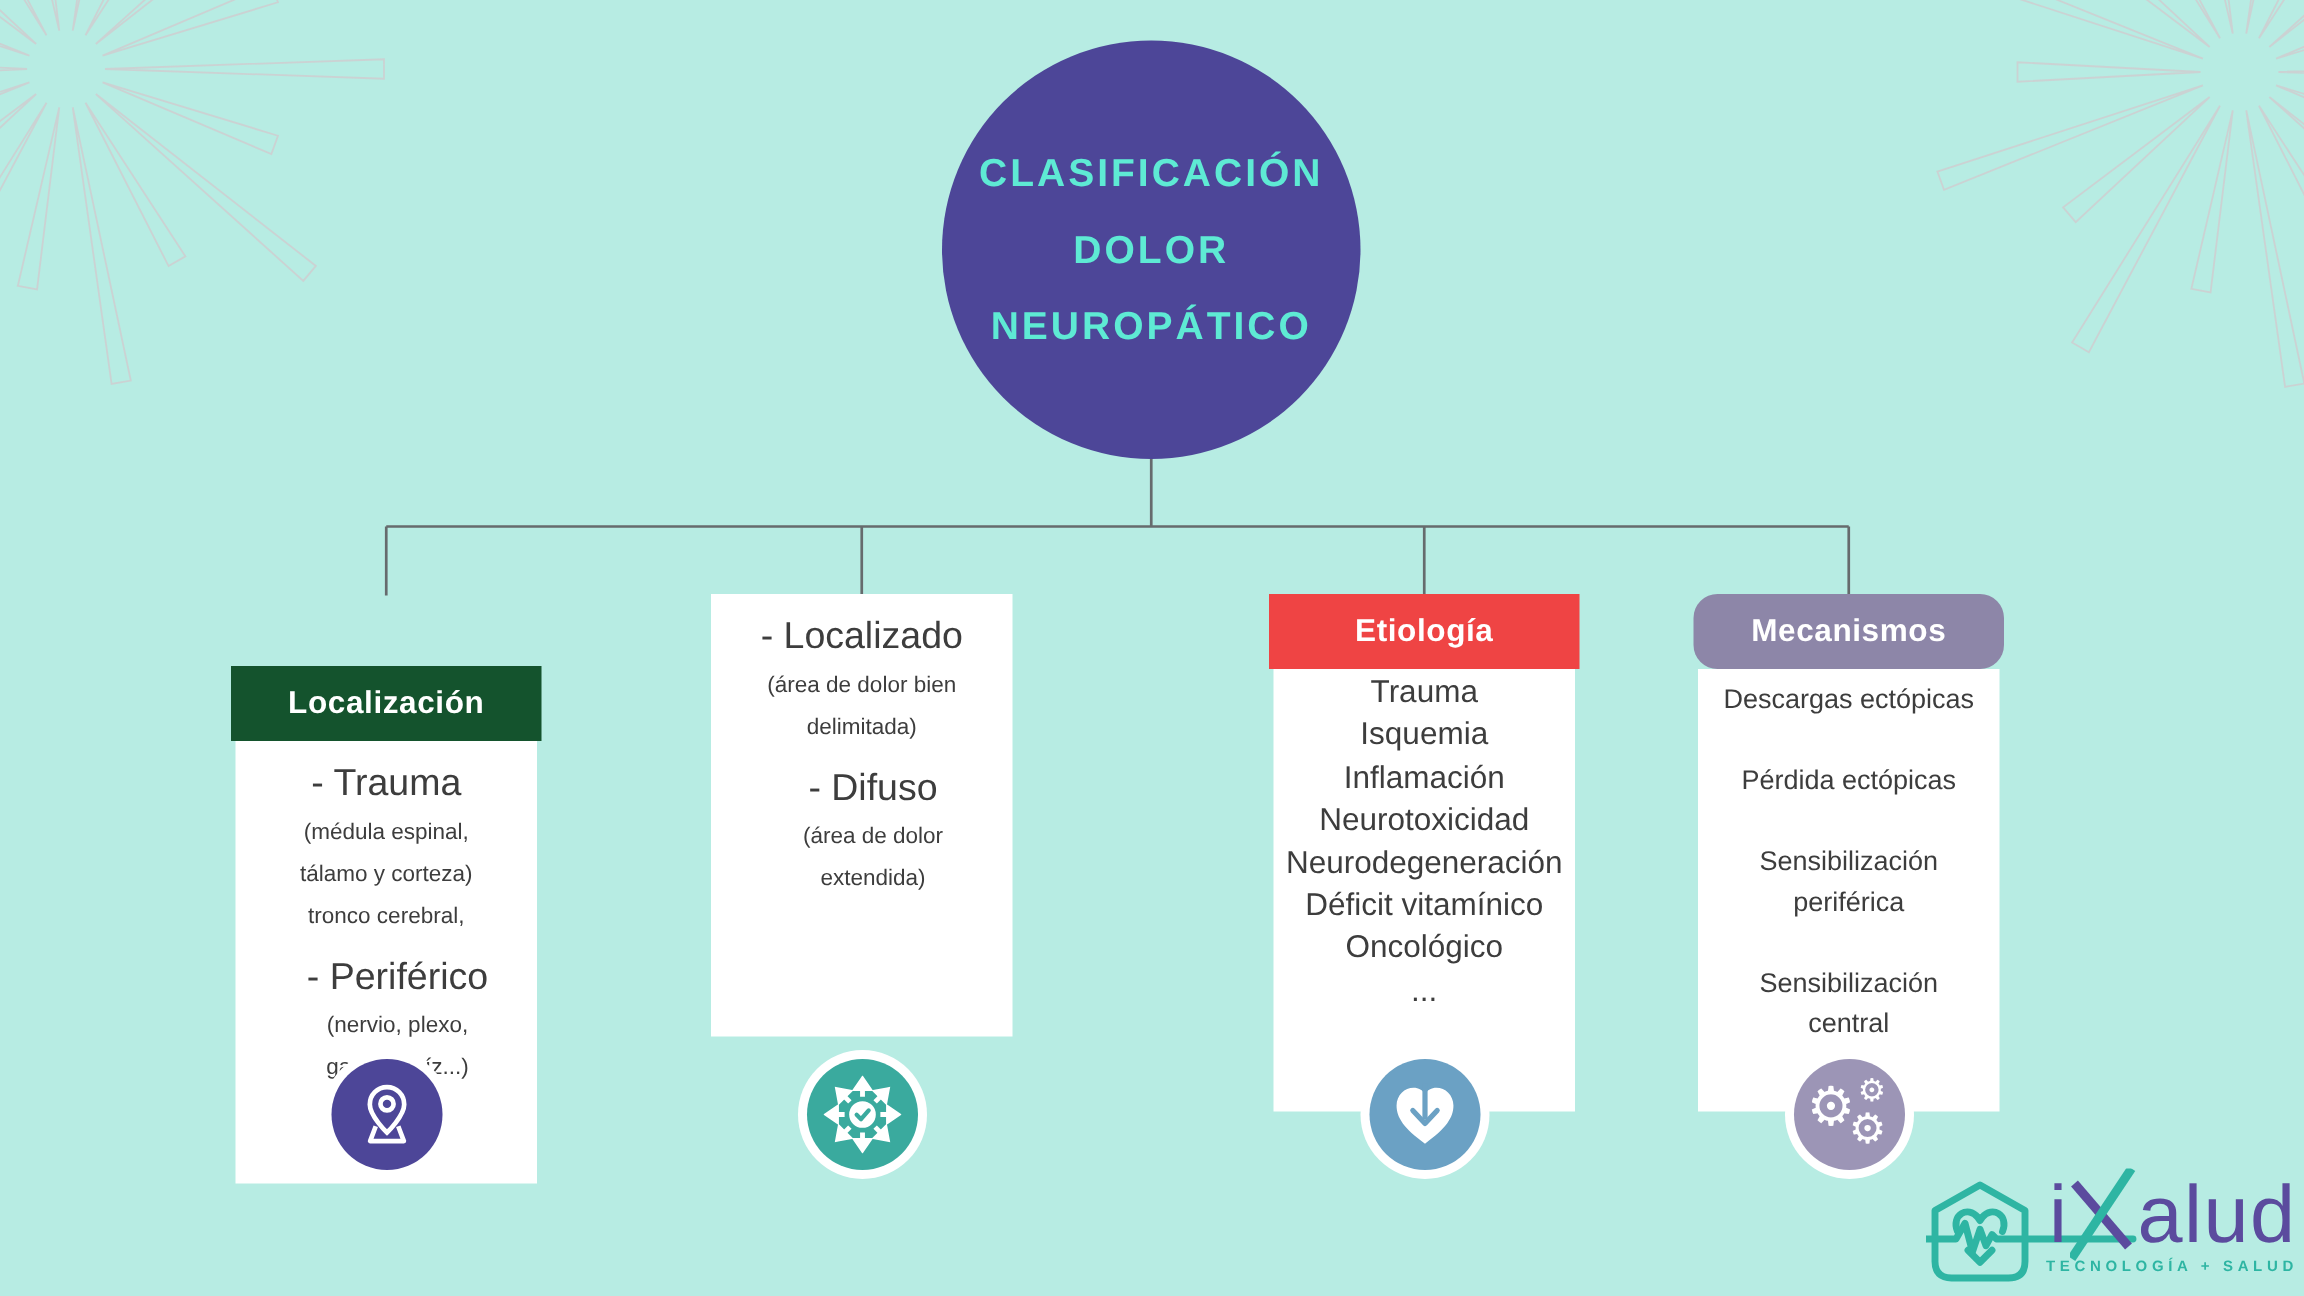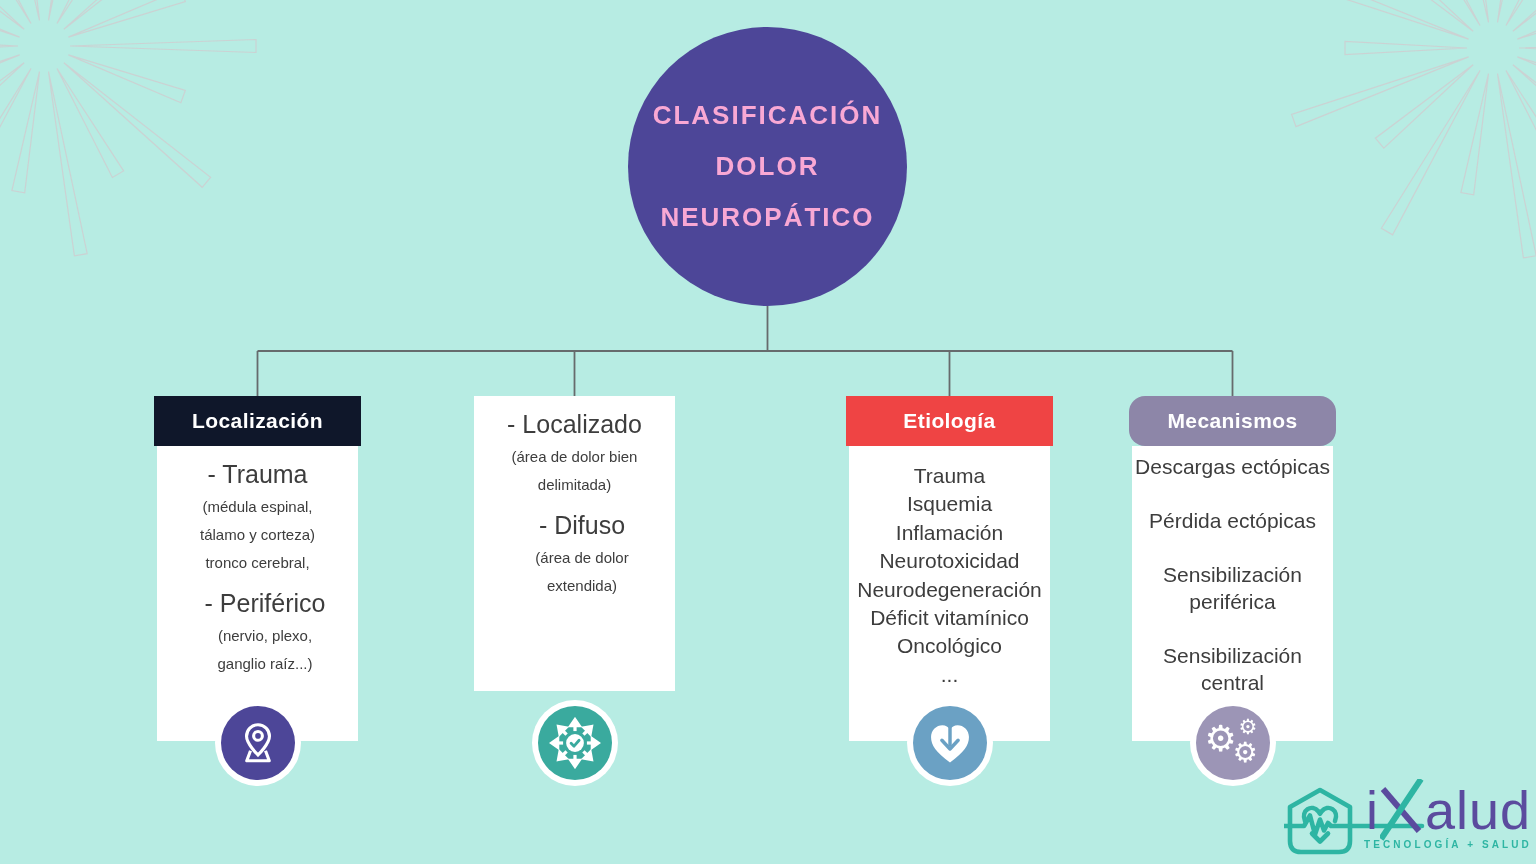--- a/index.html
+++ b/index.html
@@ -11,43 +11,43 @@
   }
   svg.decor,svg.connectors{position:absolute;left:0;top:0;width:1536px;height:864px;pointer-events:none;}
 
   
   .title-circle{
     position:absolute;left:628px;top:27px;width:279px;height:279px;border-radius:50%;
     background:#4d4698;display:flex;flex-direction:column;justify-content:center;align-items:center;
     z-index:2;
   }
   .title-line{
-    color:#f9a8d4;font-weight:700;font-size:26px;line-height:51px;letter-spacing:2px;text-align:center;
+    color:#5eead4;font-weight:700;font-size:26px;line-height:51px;letter-spacing:2px;text-align:center;
     white-space:nowrap;
   }
 
   
   .card{position:absolute;top:396px;width:207px;height:345px;z-index:2;}
   .c1{left:154px;} .c2{left:471px;} .c3{left:846px;} .c4{left:1129px;}
   .card-header{
     height:50px;line-height:50px;text-align:center;color:#fff;font-weight:700;font-size:21px;
     letter-spacing:.4px;white-space:nowrap;
   }
-  .h-purple{background:#0f172a;} .h-teal{background:#3aaa9e;} .h-blue{background:#ef4444;} .h-muted{background:#8d86a8;border-radius:16px;}
+  .h-purple{background:#14532d;margin-top:48px;} .h-teal{background:#3aaa9e;} .h-blue{background:#ef4444;} .h-muted{background:#8d86a8;border-radius:16px;}
   .card-body{
     background:#fff;margin:0 3px;height:295px;text-align:center;box-sizing:border-box;
     padding-top:13px;overflow:visible;
   }
   .group+.group{margin-top:11px;padding-left:15px;}
   .main{font-size:25px;line-height:31px;margin-bottom:3px;white-space:nowrap;}
   .sub{font-size:15px;line-height:28px;white-space:nowrap;}
-  .card-body.listing{padding-top:16px;}
+  .card-body.listing{padding-top:2px;}
   .li{font-size:21px;line-height:28.4px;white-space:nowrap;}
   .card-body.entries{padding-top:7px;}
-  .entry{font-size:21px;line-height:27px;white-space:nowrap;}
+  .entry{font-size:18px;line-height:27px;white-space:nowrap;}
   .entry+.entry{margin-top:27px;}
 
   
   .icon-badge{
     position:absolute;left:50%;top:304px;transform:translateX(-50%);
     width:86px;height:86px;border-radius:50%;background:#fff;z-index:3;
     display:flex;align-items:center;justify-content:center;
   }
   .icon-inner{
     width:74px;height:74px;border-radius:50%;display:flex;align-items:center;justify-content:center;

